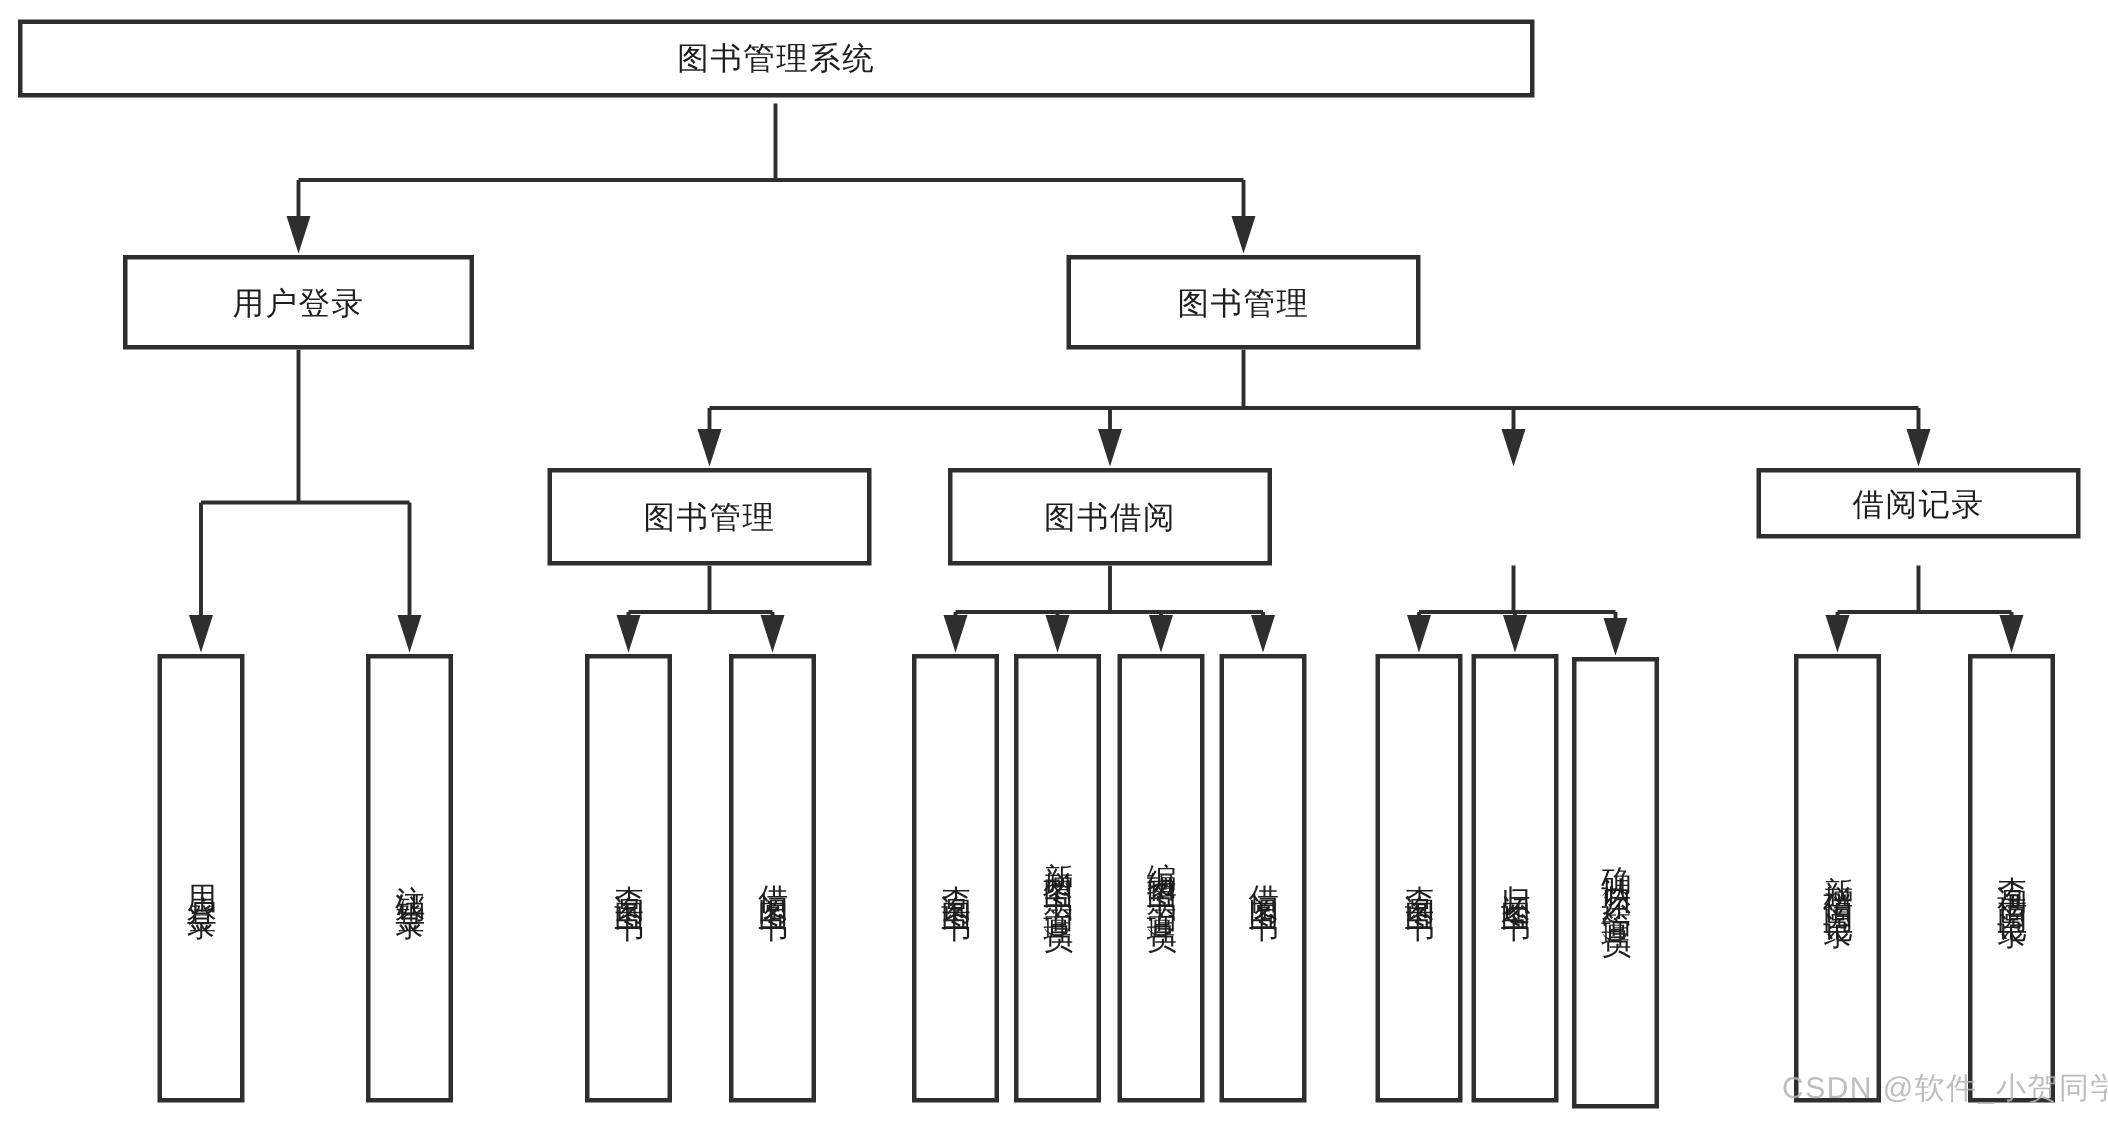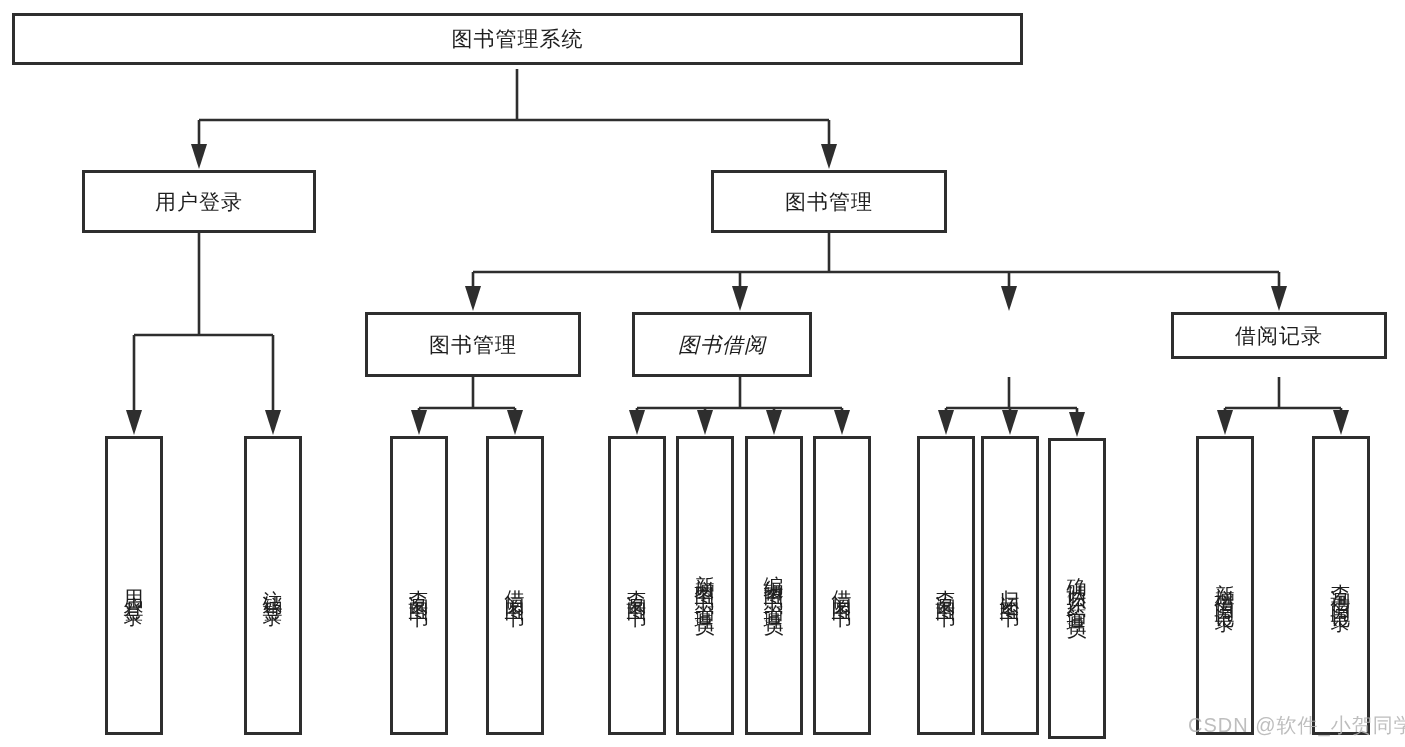--- a/index.html
+++ b/index.html
@@ -91,21 +91,21 @@
   <div class="node" style="left:82px;top:170px;width:234px;height:63px;">
     <span>用户登录</span>
   </div>
   <div class="node" style="left:711px;top:170px;width:236px;height:63px;">
     <span>图书管理</span>
   </div>
 
   <div class="node" style="left:365px;top:312px;width:216px;height:65px;">
     <span>图书管理</span>
   </div>
-  <div class="node" style="left:632px;top:312px;width:180px;height:65px;font-style:italic;">
+  <div class="node" style="left:632px;top:312px;width:216px;height:65px;">
     <span>图书借阅</span>
   </div>
   <div class="node" style="left:1171px;top:312px;width:216px;height:47px;">
     <span>借阅记录</span>
   </div>
 
   <div class="node leaf" style="left:105px;top:436px;width:58px;height:299px;">
     <span>用户登录</span>
   </div>
   <div class="node leaf" style="left:244px;top:436px;width:58px;height:299px;">

